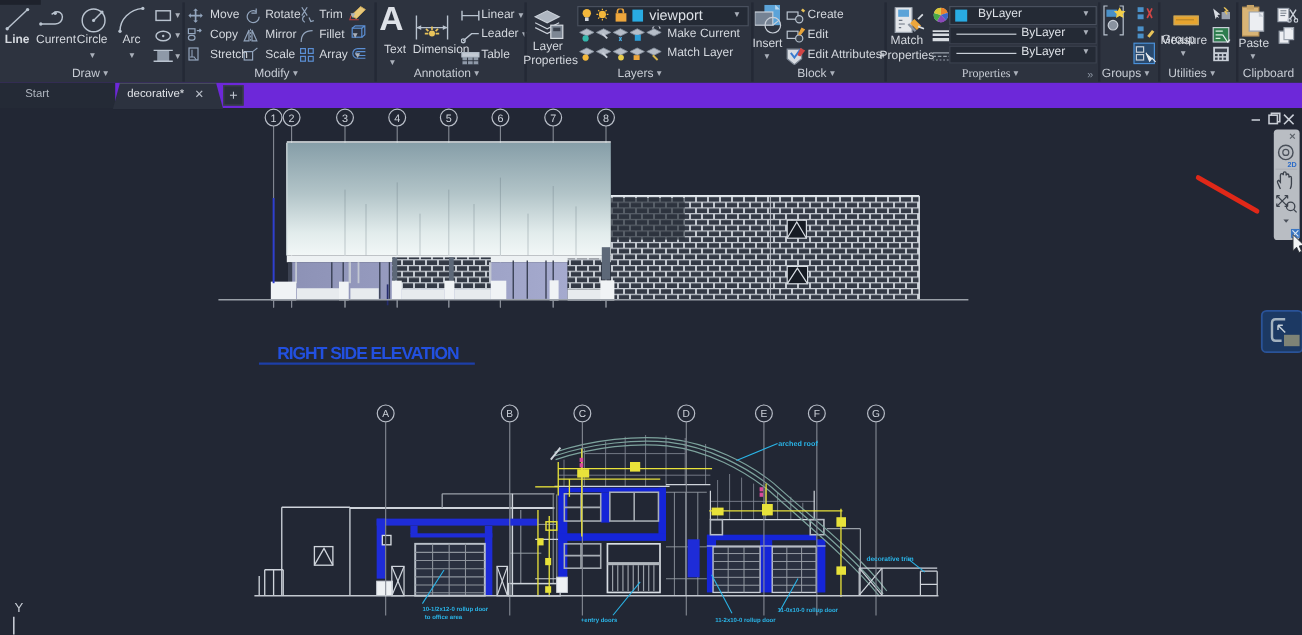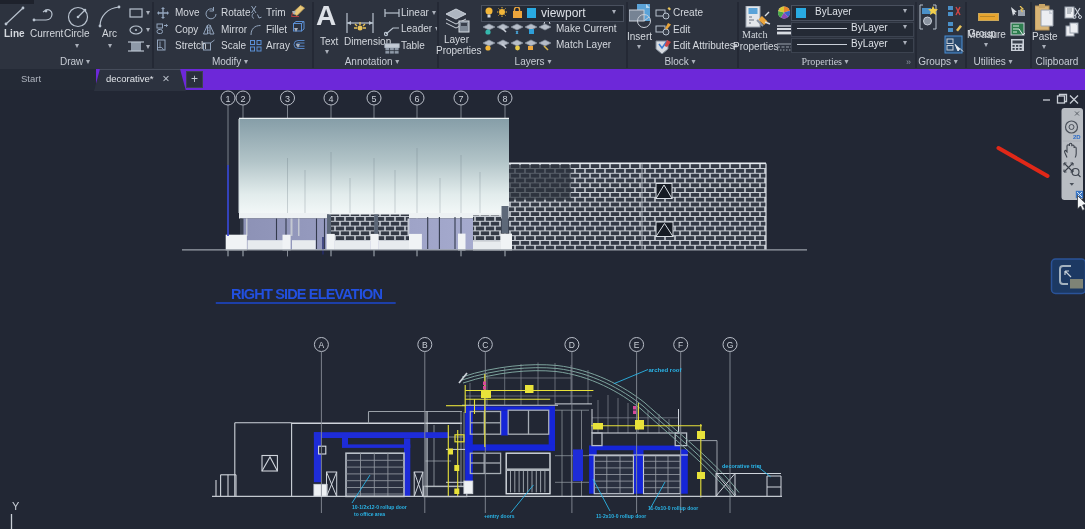--- a/index.html
+++ b/index.html
@@ -245,21 +245,21 @@
 <div class="sep" style="left:737px;"></div>
 
 <svg class="abs" style="left:745px;top:6px" width="26" height="24" viewBox="0 0 26 24" fill="none">
   <rect x="1" y="0" width="14" height="21" fill="#e3e6ea" stroke="#9aa2ad"></rect>
       <rect x="3.5" y="2" width="9" height="6" fill="#5ba3d8"></rect>
   <path d="M4 11 h3 m-3 3 h5 m-5 3 h2" stroke="#6a7380" stroke-width="1"></path>
   <path d="M12 14 l6 6" stroke="#8a93a0" stroke-width="2"></path>
   <rect x="14" y="12" width="8" height="5" transform="rotate(45 18 14.5)" fill="#eda63c"></rect>
   <path d="M20 10 l4-4 m-4 10 l5 2" stroke="#d8dce2" stroke-width="1.4"></path>
 </svg>
-<div class="btxt" style="left:742px;top:29px;font-family:Liberation Serif, serif;">Match</div>
+<div class="btxt" style="left:742px;top:29px;">Match</div>
 <div class="btxt" style="left:733px;top:41px;">Properties</div>
 <svg class="abs" style="left:777px;top:6px" width="14" height="46" viewBox="0 0 14 46" fill="none">
   <circle cx="7" cy="6.5" r="6" fill="#d8dce2"></circle>
   <path d="M7 6.5 L7 .5 A6 6 0 0 1 12.7 4.7 z" fill="#e8842a"></path>
       <path d="M7 6.5 L12.7 4.7 A6 6 0 0 1 11.2 10.9 z" fill="#3a66c8"></path>
       <path d="M7 6.5 L11.2 10.9 A6 6 0 0 1 3.8 11.6 z" fill="#8a48b8"></path>
       <path d="M7 6.5 L3.8 11.6 A6 6 0 0 1 1.3 4.9 z" fill="#48a848"></path>
       <path d="M7 6.5 L1.3 4.9 A6 6 0 0 1 7 .5 z" fill="#d8c838"></path>
   <g stroke="#d8dce2">
         <line x1="0" y1="20" x2="14" y2="20" stroke-width="1.4"></line>

